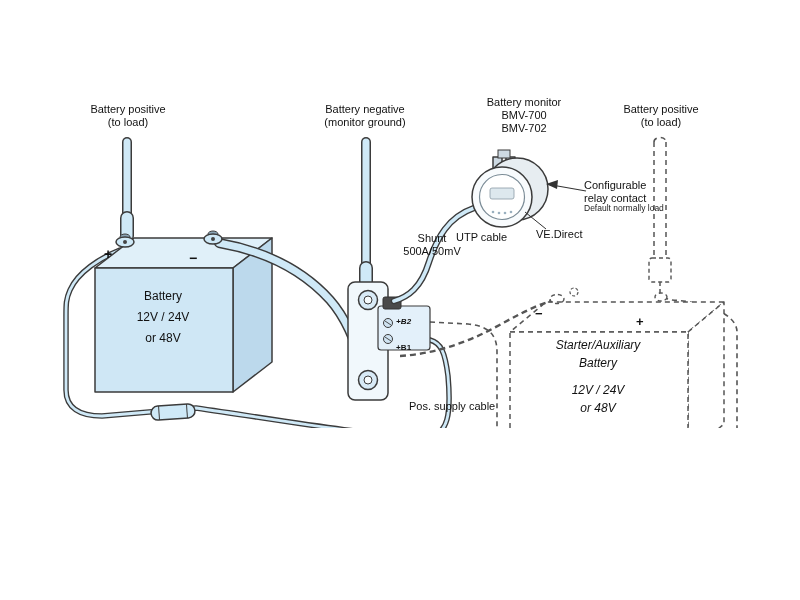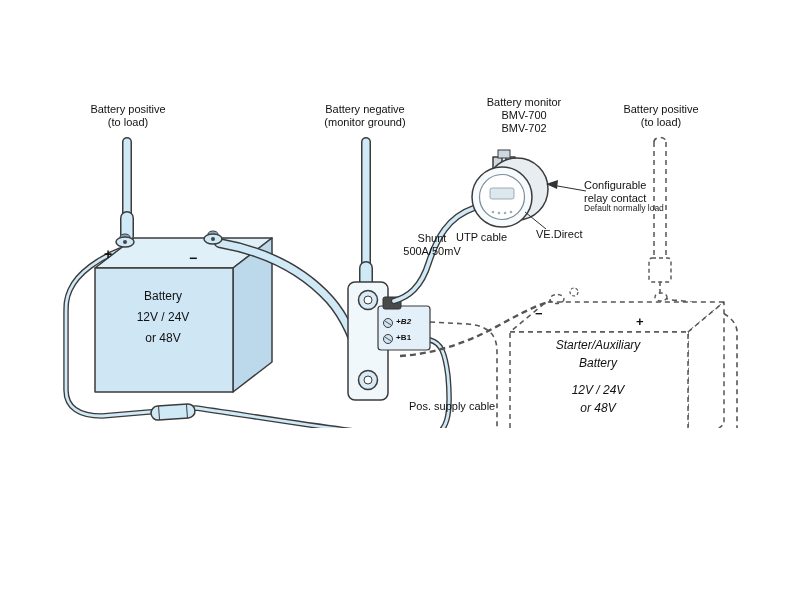--- a/index.html
+++ b/index.html
@@ -153,21 +153,21 @@
 
 <div class="lbl la" style="left:584px;top:160px;margin-top:19px;">Configurable
 relay contact</div>
 <div class="lbl la sm" style="left:584px;top:203px;">Default normally load</div>
 <div class="lbl la" style="left:536px;top:228px;">VE.Direct</div>
 <div class="lbl la" style="left:456px;top:231px;">UTP cable</div>
 <div class="lbl ctr" style="left:396px;top:232px;margin-left:36px;">Shunt
 500A/50mV</div>
 
 <div class="lbl la pin" style="left:396px;top:317px;font-style:italic;">+B2</div>
-<div class="lbl la pin" style="left:396px;top:333px;text-align:center;">+B1</div>
+<div class="lbl la pin" style="left:396px;top:343px;text-align:center;">+B1</div>
 
 <div class="lbl ctr battext" style="left:163px;top:286px;">Battery
 12V / 24V
 or 48V</div>
 <div class="lbl la sign" style="left:104px;top:246px;">+</div>
 <div class="lbl la sign" style="left:189px;top:250px;">−</div>
 
 <div class="lbl la" style="left:367px;top:400px;margin-left:42px;">Pos. supply cable</div>
 
 <div class="lbl ctr battext2" style="left:598px;top:336px;">Starter/Auxiliary

